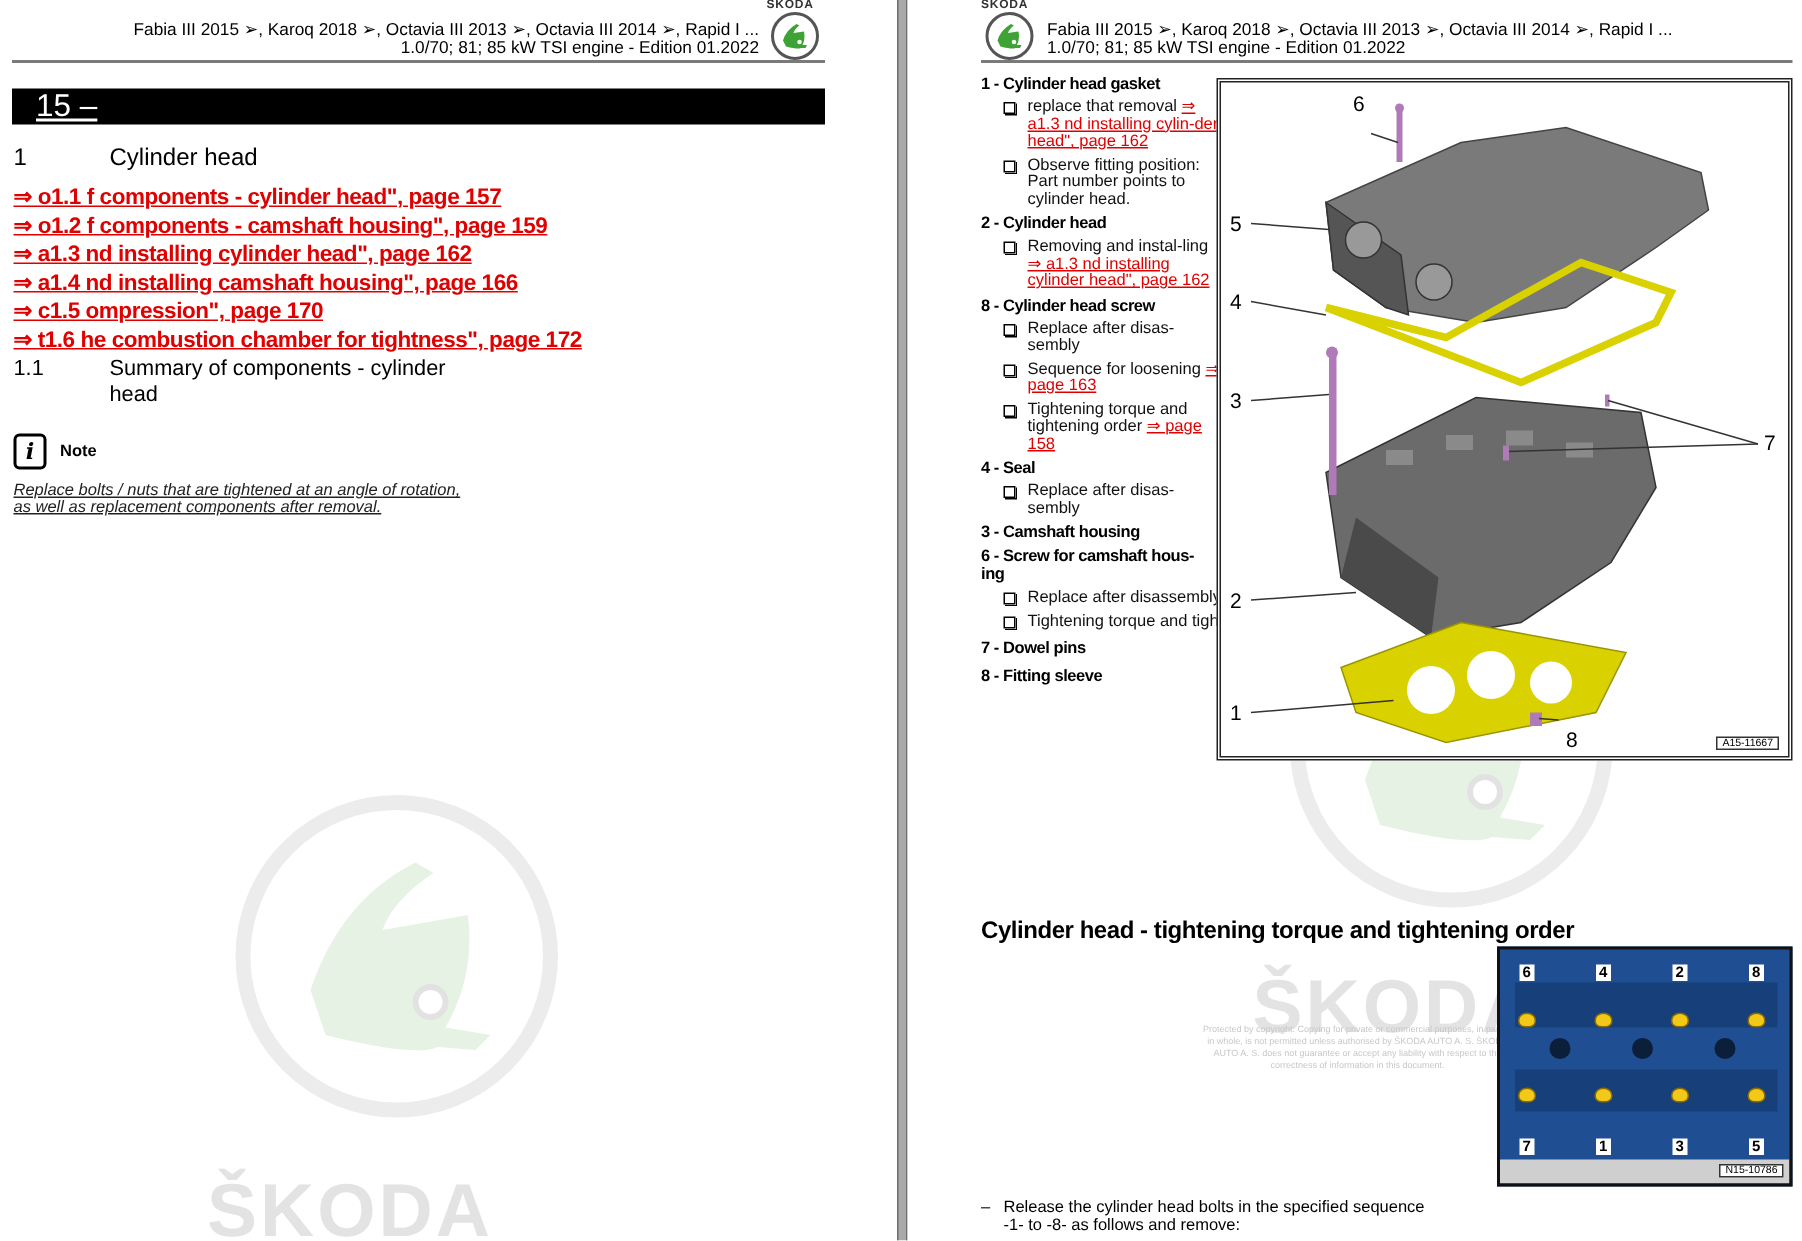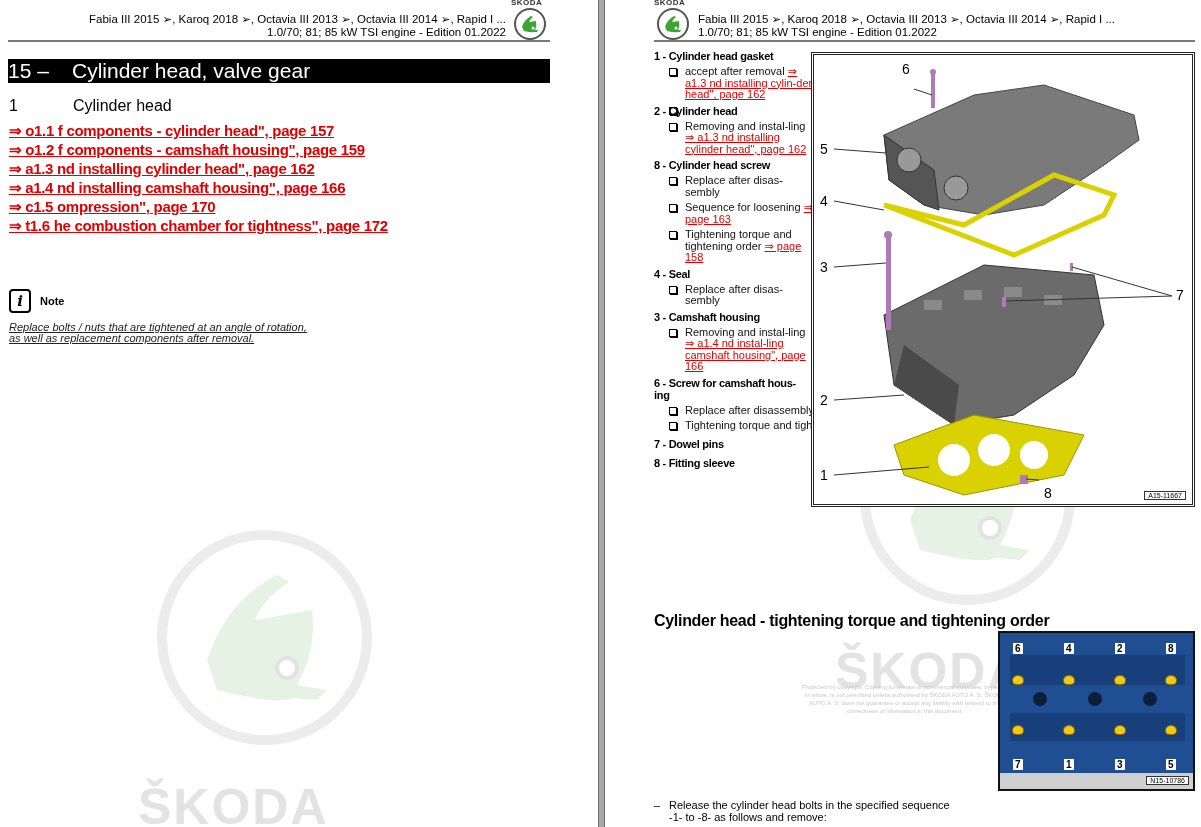--- a/index.html
+++ b/index.html
@@ -17,21 +17,21 @@
   .wm-text { position: absolute; font-weight: bold; color: #e3e3e3; letter-spacing: 2px; font-family: "Liberation Sans", sans-serif; }
 
   
   .hdr-line1, .hdr-line2 { position: absolute; font-size: 11.5px; white-space: nowrap; }
   .brand-small { position: absolute; font-size: 8px; font-weight: bold; letter-spacing: 0.5px; color: #333; }
   .logo-badge { position: absolute; width: 32px; height: 32px; border-radius: 50%; border: 2px solid #555; background: #fff; display: flex; align-items: center; justify-content: center; }
   .hdr-rule { position: absolute; height: 2px; background: #7a7a7a; }
 
   
   .chapter-bar { position: absolute; left: 8px; top: 59px; width: 542px; height: 24px; background: #000; color: #fff; font-size: 21px; display: flex; align-items: center; }
-  .chapter-bar .num { width: 64px; padding-left: 0px; }
+  .chapter-bar .num { width: 64px; padding-left: 16px; text-decoration: underline; }
   .h1 { position: absolute; font-size: 16px; font-weight: normal; display: flex; }
   .h1 .num { width: 64px; }
   .link { color: #e00000; text-decoration: underline; font-weight: bold; font-size: 15px; letter-spacing: -0.3px; }
   .xref { position: absolute; left: 9px; white-space: nowrap; }
   .note-icon { position: absolute; left: 9px; top: 289px; width: 22px; height: 24px; border: 2px solid #000; border-radius: 4px; display: flex; align-items: center; justify-content: center; font-family: "DejaVu Serif", serif; font-weight: bold; font-style: italic; font-size: 15px; }
   .note-label { position: absolute; left: 40px; top: 295px; font-size: 11px; font-weight: bold; }
   .note-text { position: absolute; left: 9px; top: 322px; font-size: 11px; font-style: italic; line-height: 11px; color: #222; text-decoration: underline; }
 
   
   .items { position: absolute; left: 49px; top: 50px; width: 160px; font-size: 11px; }
@@ -73,35 +73,41 @@
   <div class="logo-badge" style="left:514px;top:8px;">
     <svg width="22" height="22" viewBox="0 0 22 22">
         <path d="M3 14 Q5 7 12 3 L14 4 Q11 6 10 9 L17 8 Q18 13 16 17 L19 17 L18 19 L15 19 Q13 20 5 18 Z" fill="#3ea335"></path>
         <circle cx="14" cy="15" r="1.5" fill="#fff"></circle>
       </svg>
   </div>
   <div class="hdr-rule" style="left:8px;top:40px;width:542px;"></div>
 
   <div class="chapter-bar">
     <span class="num">15 –</span>
-    <span>Cylinder head, valve gear</span>
   </div>
 
   <div class="h1" style="left:9px;top:97px;">
     <span class="num">1</span>
     <span>Cylinder head</span>
   </div>
 
   <a class="link xref" style="top:122px;">⇒ o1.1 f components - cylinder head", page 157</a>
   <a class="link xref" style="top:141px;">⇒ o1.2 f components - camshaft housing", page 159</a>
   <a class="link xref" style="top:160px;">⇒ a1.3 nd installing cylinder head", page 162</a>
   <a class="link xref" style="top:179px;">⇒ a1.4 nd installing camshaft housing", page 166</a>
   <a class="link xref" style="top:198px;">⇒ c1.5 ompression", page 170</a>
   <a class="link xref" style="top:217px;">⇒ t1.6 he combustion chamber for tightness", page 172</a>
 
+  <div class="h1" style="left:9px;top:238px;font-size:14.5px;line-height:17px;">
+    <span class="num">1.1</span>
+    <span>
+      <span>Summary of components - cylinder</span><br>
+      <span>head</span>
+    </span>
+  </div>
 
   <div class="note-icon">i</div>
   <div class="note-label">Note</div>
   <div class="note-text">
     <span>Replace bolts / nuts that are tightened at an angle of rotation,</span><br>
     <span>as well as replacement components after removal.</span>
   </div>
 </div>
 
 <div class="divider"></div>
@@ -123,36 +129,35 @@
         <path d="M3 14 Q5 7 12 3 L14 4 Q11 6 10 9 L17 8 Q18 13 16 17 L19 17 L18 19 L15 19 Q13 20 5 18 Z" fill="#3ea335"></path>
         <circle cx="14" cy="15" r="1.5" fill="#fff"></circle>
       </svg>
   </div>
   <div class="hdr-line1" style="left:93px;top:12px;">Fabia III 2015 ➢, Karoq 2018 ➢, Octavia III 2013 ➢, Octavia III 2014 ➢, Rapid I ...</div>
   <div class="hdr-line2" style="left:93px;top:26px;">1.0/70; 81; 85 kW TSI engine - Edition 01.2022</div>
   <div class="hdr-rule" style="left:49px;top:40px;width:541px;"></div>
 
   <div class="items">
     <div class="item-title" style="margin-top:0;">1 - Cylinder head gasket</div>
-    <div class="bullet"><span class="box"></span><span>accept after removal </span><a class="rlink">⇒ a1.3 nd installing cylin-der head", page 162</a></div>
-    <div class="bullet"><span class="box"></span></div>
+    <div class="bullet"><span class="box"></span><span>replace that removal </span><a class="rlink">⇒ a1.3 nd installing cylin-der head", page 162</a></div>
+    <div class="bullet"><span class="box"></span><span>Observe fitting position: Part number points to cylinder head.</span></div>
 
     <div class="item-title">2 - Cylinder head</div>
     <div class="bullet"><span class="box"></span><span>Removing and instal-ling </span><a class="rlink">⇒ a1.3 nd installing cylinder head", page 162</a></div>
 
     <div class="item-title">8 - Cylinder head screw</div>
     <div class="bullet"><span class="box"></span><span>Replace after disas-sembly</span></div>
     <div class="bullet"><span class="box"></span><span>Sequence for loosening </span><a class="rlink">⇒ page 163</a></div>
     <div class="bullet"><span class="box"></span><span>Tightening torque and tightening order </span><a class="rlink">⇒ page 158</a></div>
 
     <div class="item-title">4 - Seal</div>
     <div class="bullet"><span class="box"></span><span>Replace after disas-sembly</span></div>
 
     <div class="item-title">3 - Camshaft housing</div>
-    <div class="bullet"><span class="box"></span><span>Removing and instal-ling </span><a class="rlink">⇒ a1.4 nd instal-ling camshaft housing", page 166</a></div>
 
     <div class="item-title" style="width:150px;">6 - Screw for camshaft hous-ing</div>
     <div class="wide">
       <div class="bullet"><span class="box"></span><span>Replace after disassembly</span></div>
       <div class="bullet"><span class="box"></span><span>Tightening torque and tightening order </span><a class="rlink">⇒ page 161</a></div>
     </div>
 
     <div class="item-title" style="margin-top:6px;">7 - Dowel pins</div>
     <div class="item-title" style="margin-top:7px;">8 - Fitting sleeve</div>
   </div>

